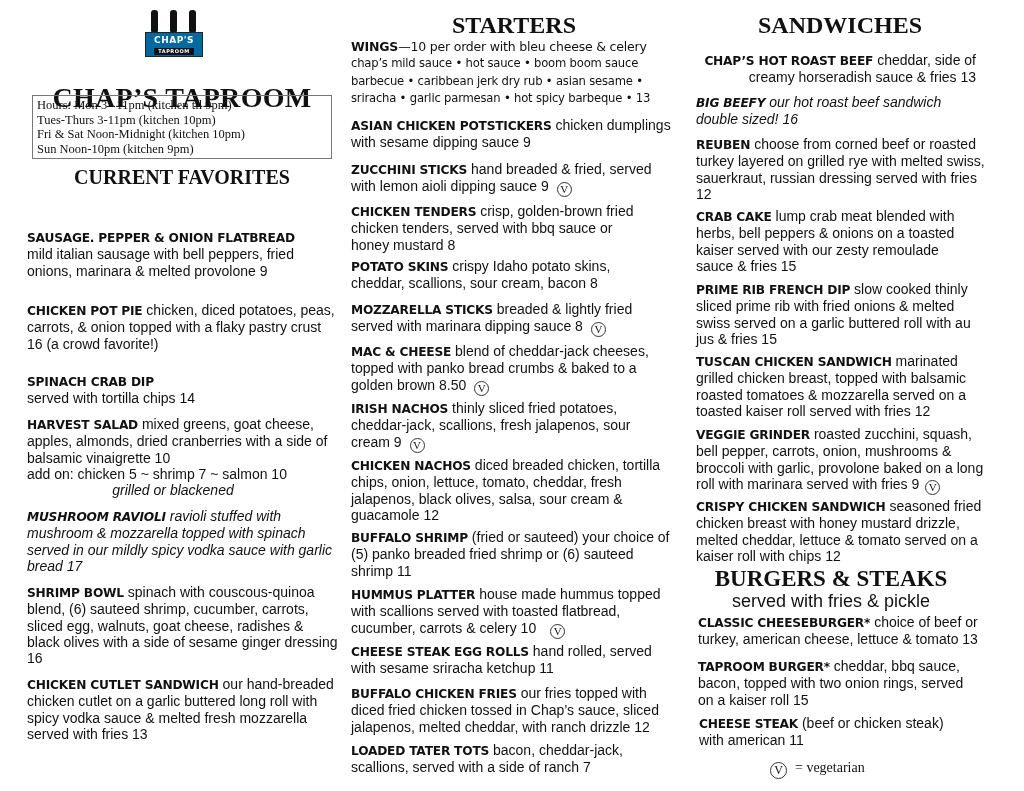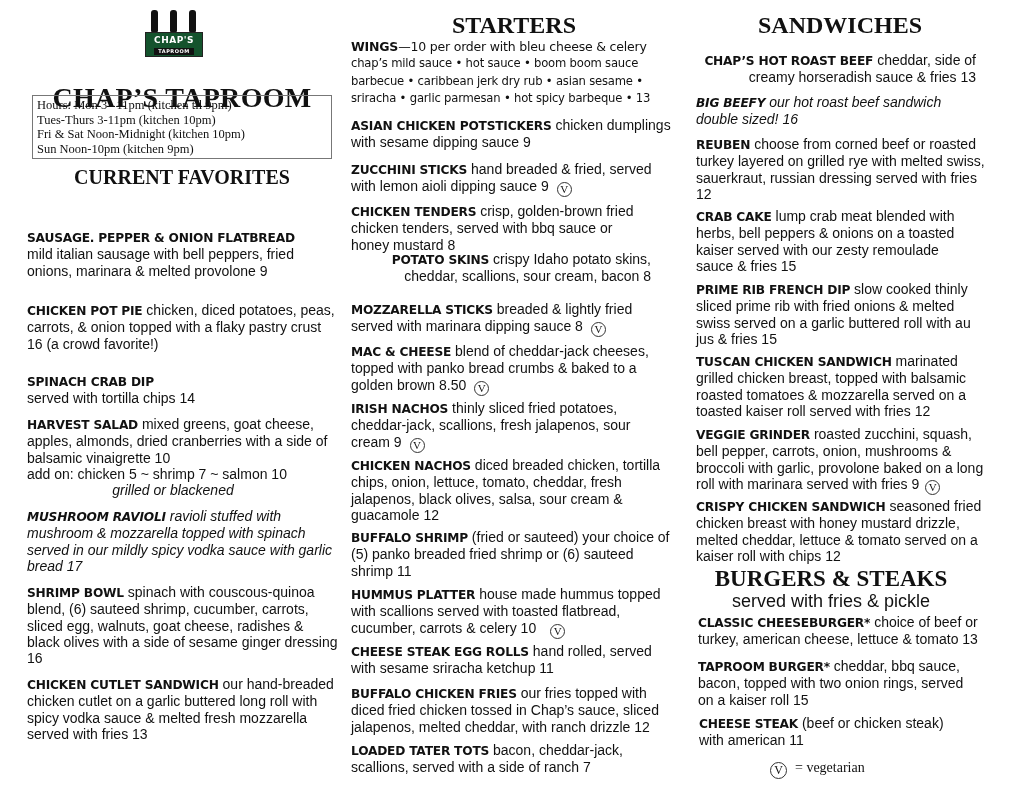--- a/index.html
+++ b/index.html
@@ -1,21 +1,21 @@
 <!DOCTYPE html>
 <html><head>
 <meta charset="utf-8">
 <style>
   html, body { margin: 0; padding: 0; background: #ffffff; }
   body { width: 1024px; height: 791px; position: relative; overflow: hidden; color: #111; font-family: "Liberation Sans", sans-serif; }
 
   .logo { position: absolute; left: 143px; top: 10px; width: 62px; height: 45px; }
   .tap { position: absolute; top: 0; width: 7px; height: 22px; background: #111; border-radius: 3px 3px 1px 1px; }
   .tap::after { content: ""; position: absolute; left: 1px; top: 20px; width: 5px; height: 6px; background: #111; }
-  .logo-box { position: absolute; left: 2px; top: 22px; width: 56px; height: 23px; background: #14532d; border: 1px solid #222; }
+  .logo-box { position: absolute; left: 2px; top: 22px; width: 56px; height: 23px; background: #0369a1; border: 1px solid #222; }
   .logo-name { position: absolute; left: 0; right: 0; top: 2px; text-align: center; color: #fff; font: bold 9px "DejaVu Sans", sans-serif; letter-spacing: 0.5px; }
   .logo-sub { position: absolute; left: 8px; right: 8px; bottom: 1px; text-align: center; background: #111; color: #fff; font: bold 5px "DejaVu Sans", sans-serif; letter-spacing: 0.5px; line-height: 7px; }
 
   .brand-title { position: absolute; left: 27px; width: 310px; top: 48px; text-align: center; font: bold 28px "Liberation Serif", serif; letter-spacing: 0.3px; margin-top: 34px; }
   .hours { position: absolute; left: 32px; top: 95px; width: 300px; height: 64px; border: 1px solid #777; box-sizing: border-box; padding: 2px 4px; font: 12.5px "Liberation Serif", serif; line-height: 14.5px; }
   .hours div { white-space: nowrap; }
   .section-title { font: bold 22px "Liberation Serif", serif; text-align: center; }
   .fav-title { position: absolute; left: 27px; width: 310px; top: 166px; font-size: 20px; }
   .starters-title { position: absolute; left: 351px; width: 326px; top: 12px; font-size: 24px; }
   .sandwiches-title { position: absolute; left: 696px; width: 288px; top: 12px; font-size: 24px; }
@@ -89,21 +89,21 @@
 
 <div class="item" style="left:351px; top:117px; width:320px;">
   <span class="name">ASIAN CHICKEN POTSTICKERS</span> <span>chicken dumplings with sesame dipping sauce 9</span>
 </div>
 <div class="item" style="left:351px; top:161px; width:320px;">
   <span class="name">ZUCCHINI STICKS</span> <span>hand breaded &amp; fried, served with lemon aioli dipping sauce 9</span><span class="veg">V</span>
 </div>
 <div class="item" style="left:351px; top:203px; width:300px;">
   <span class="name">CHICKEN TENDERS</span><span> crisp, golden-brown fried chicken tenders, served with bbq sauce or honey mustard 8</span>
 </div>
-<div class="item" style="left:351px; top:251px; width:300px;text-align:right;">
+<div class="item" style="left:351px; top:258px; width:300px;">
   <span class="name">POTATO SKINS</span><span> crispy Idaho potato skins, cheddar, scallions, sour cream, bacon 8</span>
 </div>
 <div class="item" style="left:351px; top:301px; width:300px;">
   <span class="name">MOZZARELLA STICKS</span> <span>breaded &amp; lightly fried served with marinara dipping sauce 8</span><span class="veg">V</span>
 </div>
 <div class="item" style="left:351px; top:343px; width:310px;">
   <span class="name">MAC &amp; CHEESE</span><span> blend of cheddar-jack cheeses, topped with panko bread crumbs &amp; baked to a golden brown 8.50</span><span class="veg">V</span>
 </div>
 <div class="item" style="left:351px; top:400px; width:300px;">
   <span class="name">IRISH NACHOS</span><span> thinly sliced fried potatoes, cheddar-jack, scallions, fresh jalapenos, sour cream 9</span><span class="veg">V</span>

